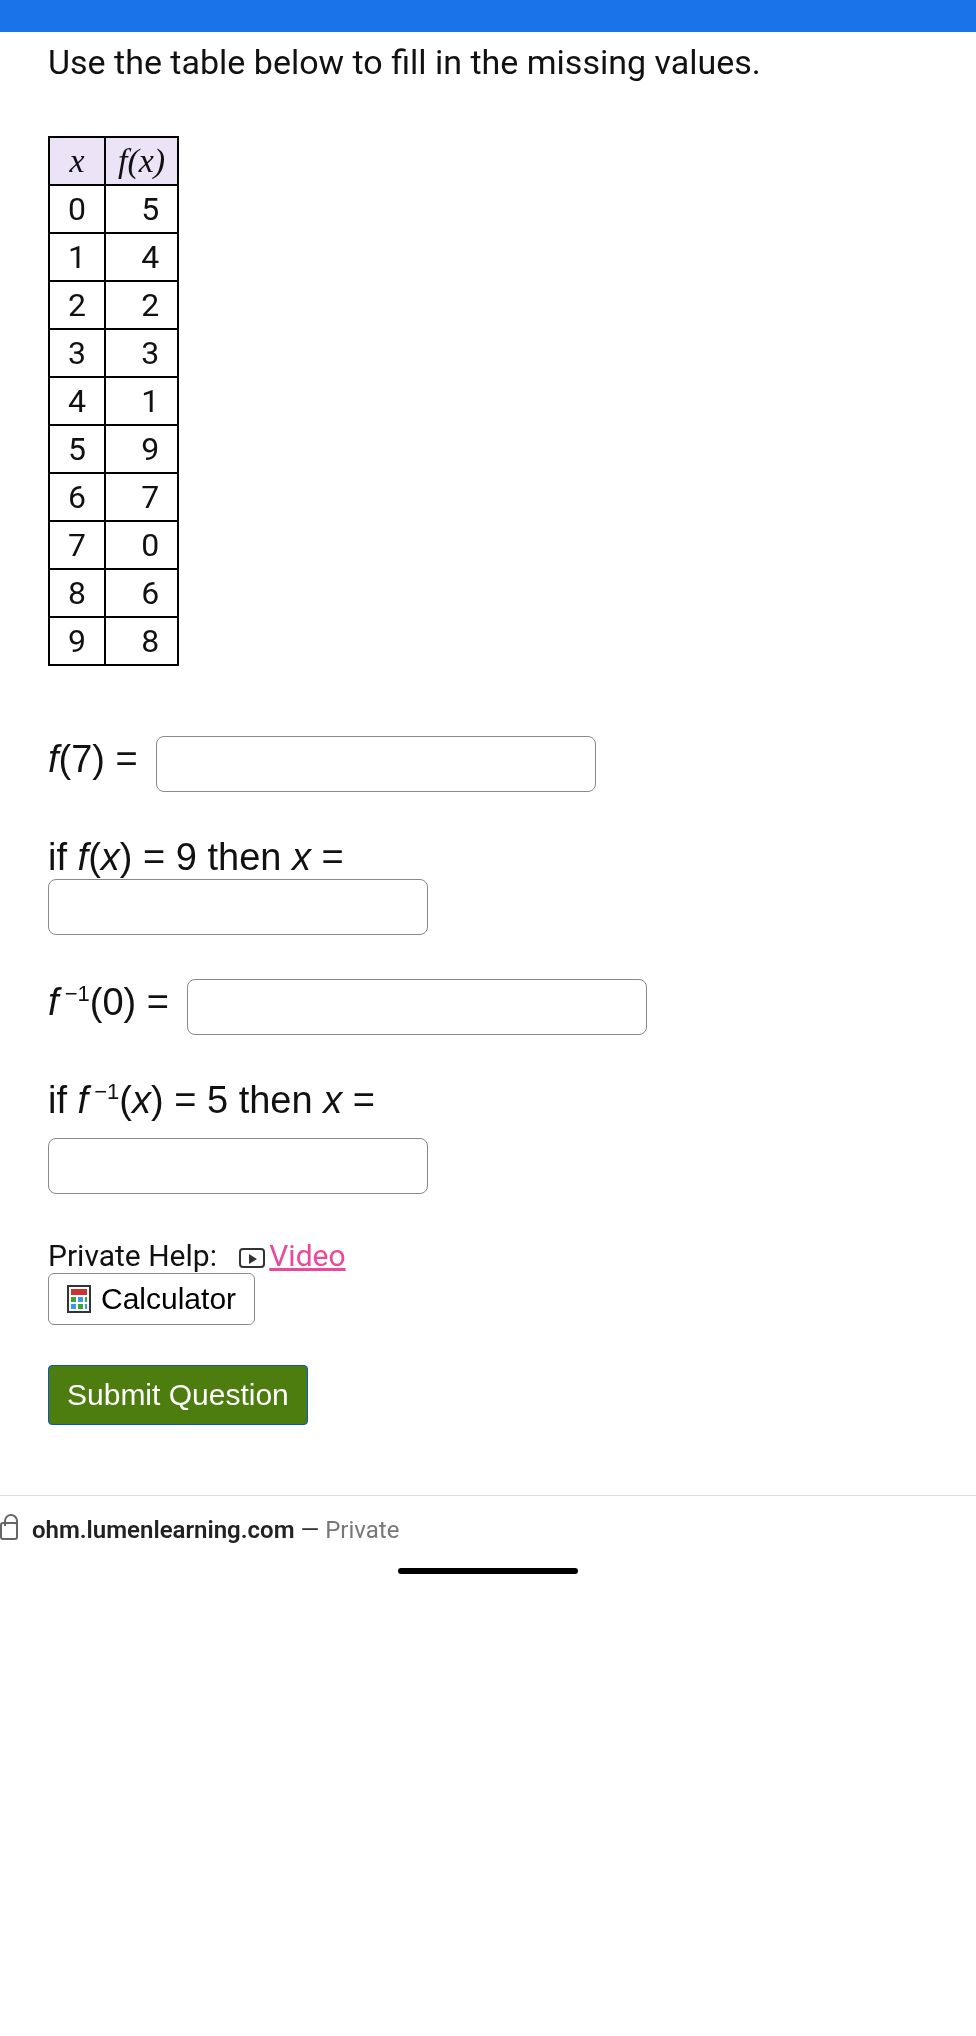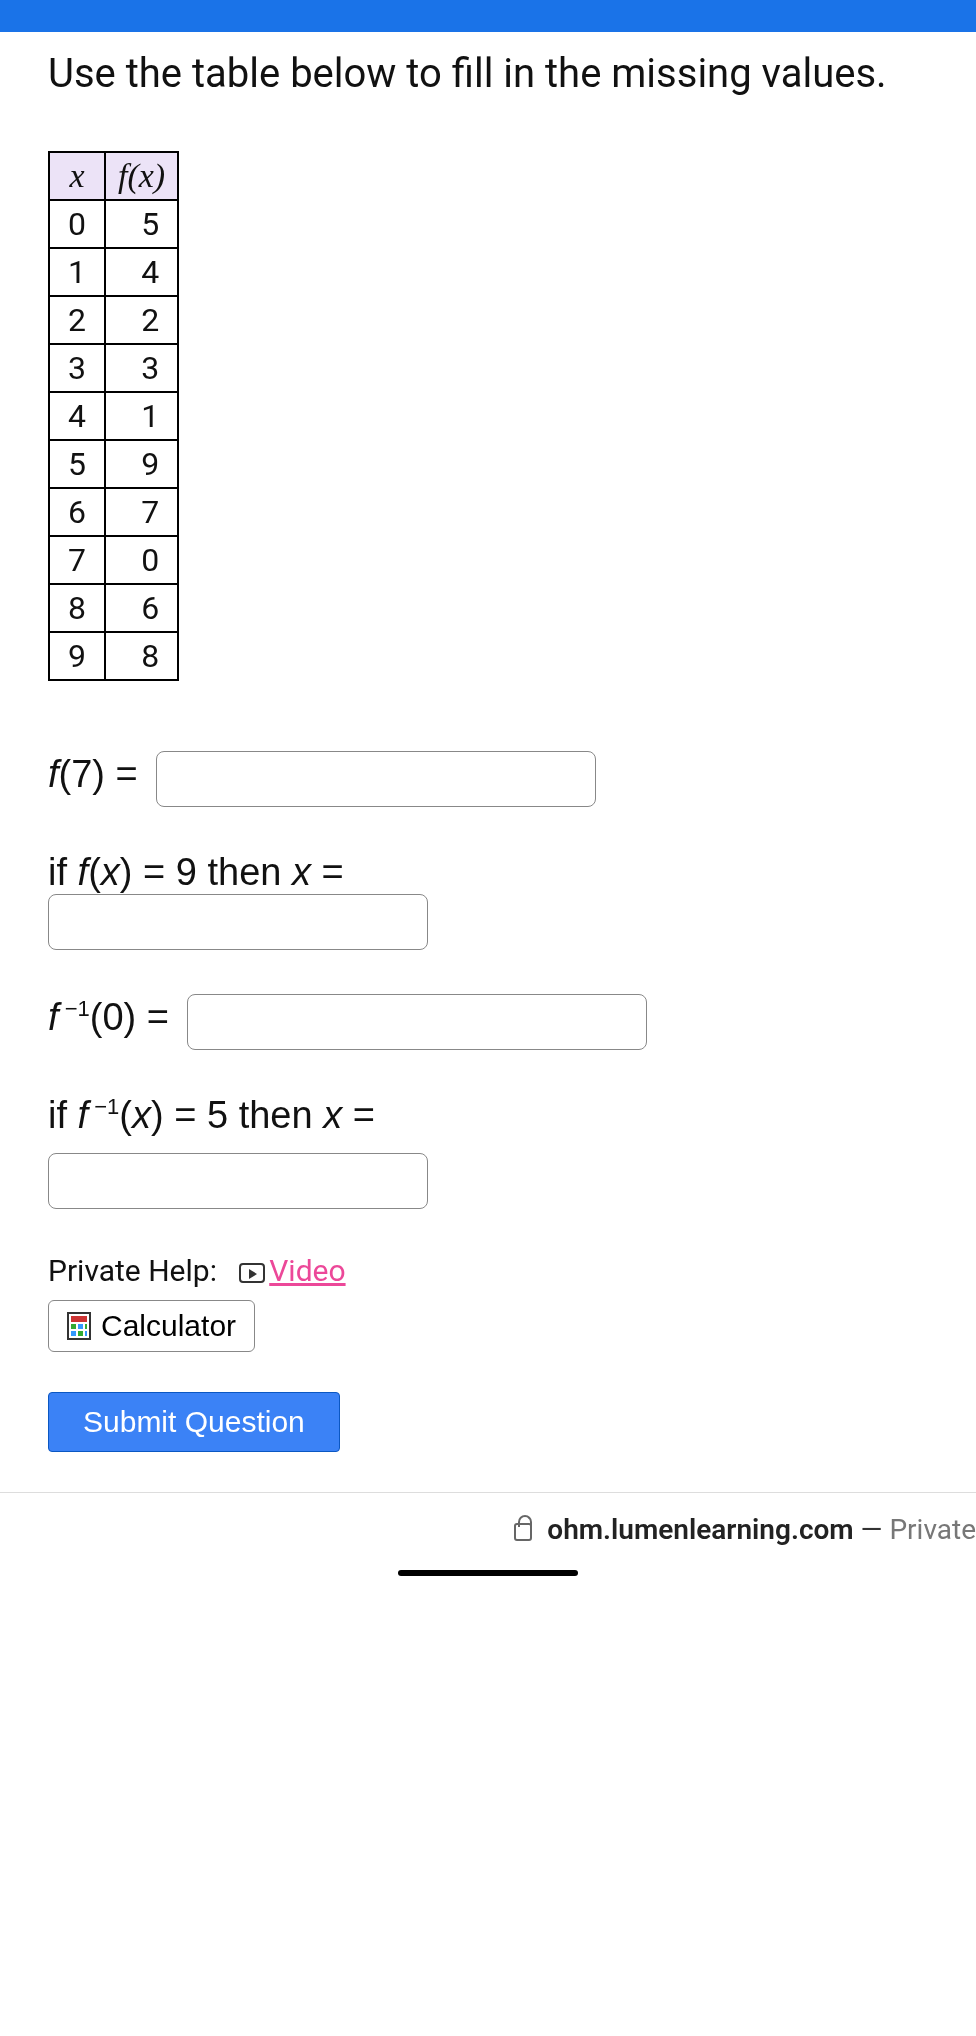--- a/index.html
+++ b/index.html
@@ -12,23 +12,23 @@
     width: 976px;
   }
   .top-bar {
     height: 32px;
     background: #1A73E8;
   }
   .content {
     padding: 0 48px 40px 48px;
   }
   .instruction {
-    font-size: 40px;
+    font-size: 34px;
     line-height: 1.35;
-    margin: 15px 0 50px 0;
+    margin: 8px 0 50px 0;
   }
   table.func-table {
     border-collapse: collapse;
     margin-bottom: 70px;
   }
   table.func-table th, table.func-table td {
     border: 2px solid #000;
     padding: 4px 12px;
     font-size: 32px;
     min-width: 56px;
@@ -89,21 +89,20 @@
   }
   .calc-btn {
     display: inline-flex;
     align-items: center;
     gap: 10px;
     border: 1.5px solid #888;
     border-radius: 6px;
     padding: 8px 18px;
     font-size: 30px;
     background: #fff;
-    margin-top: 12px;
     cursor: pointer;
   }
   .calc-icon {
     width: 24px; height: 28px;
     border: 2px solid #333;
     position: relative;
     display: inline-block;
   }
   .calc-icon::before {
     content:"";
@@ -117,34 +116,35 @@
     bottom:2px;left:2px;right:2px;height:12px;
     background:
       linear-gradient(#3a3 0 0) 0 0/5px 5px no-repeat,
       linear-gradient(#39f 0 0) 7px 0/5px 5px no-repeat,
       linear-gradient(#3a3 0 0) 14px 0/5px 5px no-repeat,
       linear-gradient(#39f 0 0) 0 7px/5px 5px no-repeat,
       linear-gradient(#3a3 0 0) 7px 7px/5px 5px no-repeat,
       linear-gradient(#39f 0 0) 14px 7px/5px 5px no-repeat;
   }
   .submit-btn {
-    background: #3b82f6;
+    background: #4d7c0f;
     color: #fff;
     border: 1px solid #0b57c2;
     border-radius: 4px;
-    padding: 12px 34px;
+    padding: 12px 18px;
     font-size: 30px;
     margin-top: 40px;
     cursor: pointer;
   }
   .footer {
     border-top: 1px solid #ddd;
+    margin-top: 30px;
     padding: 20px 0 40px 0;
-    text-align: right;
-    font-size: 28px;
+    text-align: left;
+    font-size: 24px;
     color: #333;
   }
   .footer .lock-icon {
     display:inline-block;
     width:18px;height:18px;
     border:2px solid #666;border-radius:3px;
     position:relative;vertical-align:-2px;margin-right:8px;
   }
   .footer .lock-icon::before{
     content:"";position:absolute;top:-10px;left:2px;width:10px;height:10px;

